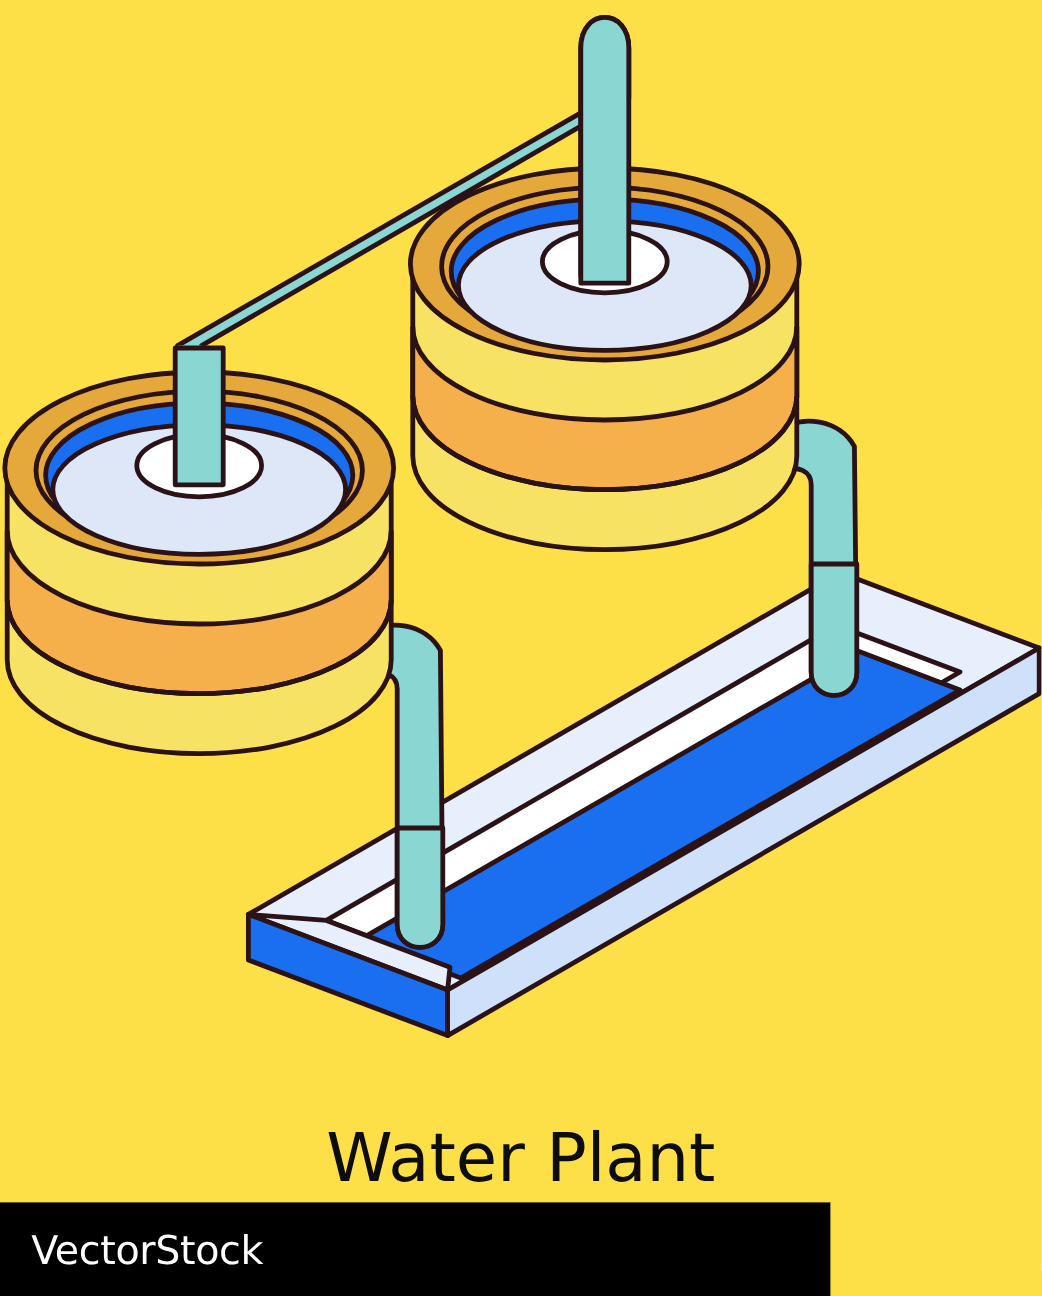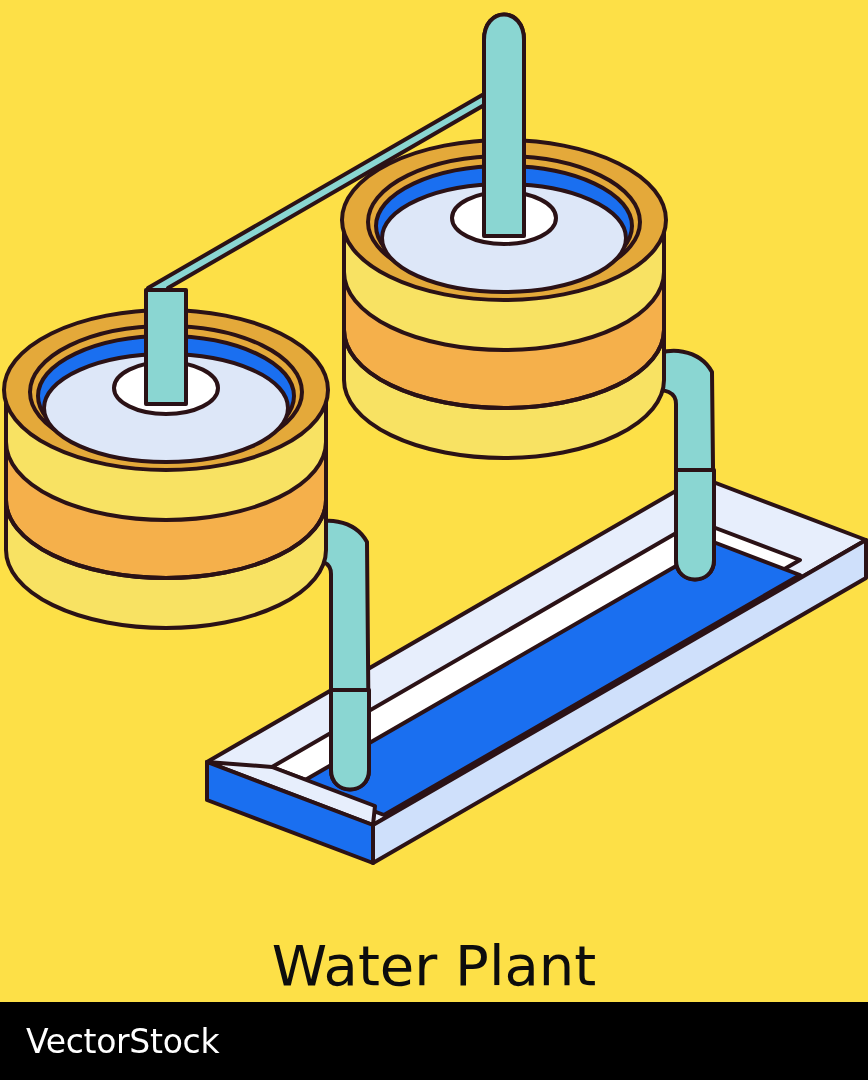--- a/index.html
+++ b/index.html
@@ -39,21 +39,21 @@
     line-height: 1.0;
     color: #0d0d0d;
     font-family: "DejaVu Sans", "Liberation Sans", sans-serif;
     letter-spacing: 0px;
     white-space: nowrap;
   }
   .footer-bar {
     position: absolute;
     left: 0;
     top: 1002px;
-    width: 868px;
+    width: 692px;
     height: 78px;
     background: #000000;
     display: flex;
     align-items: center;
     justify-content: space-between;
     box-sizing: border-box;
     padding: 12px 26px;
     gap: 16px;
   }
   .footer-brand {

